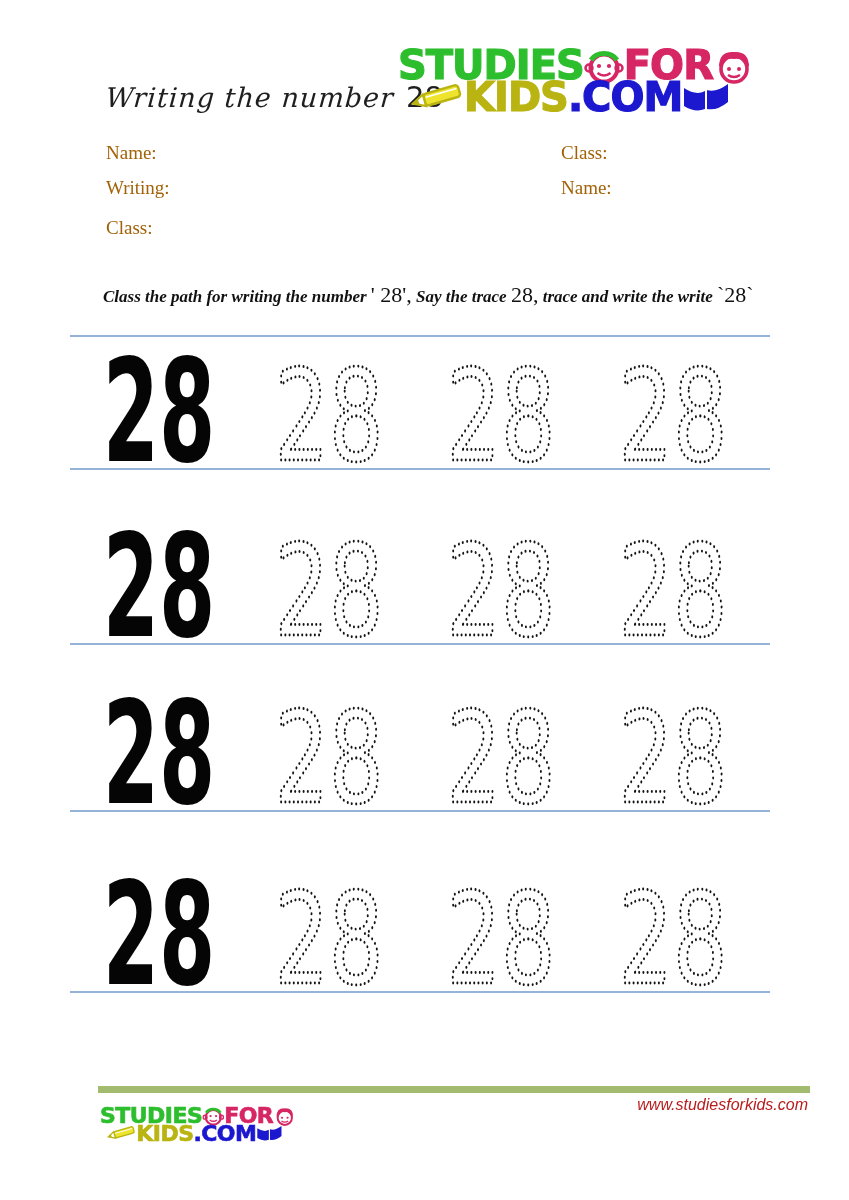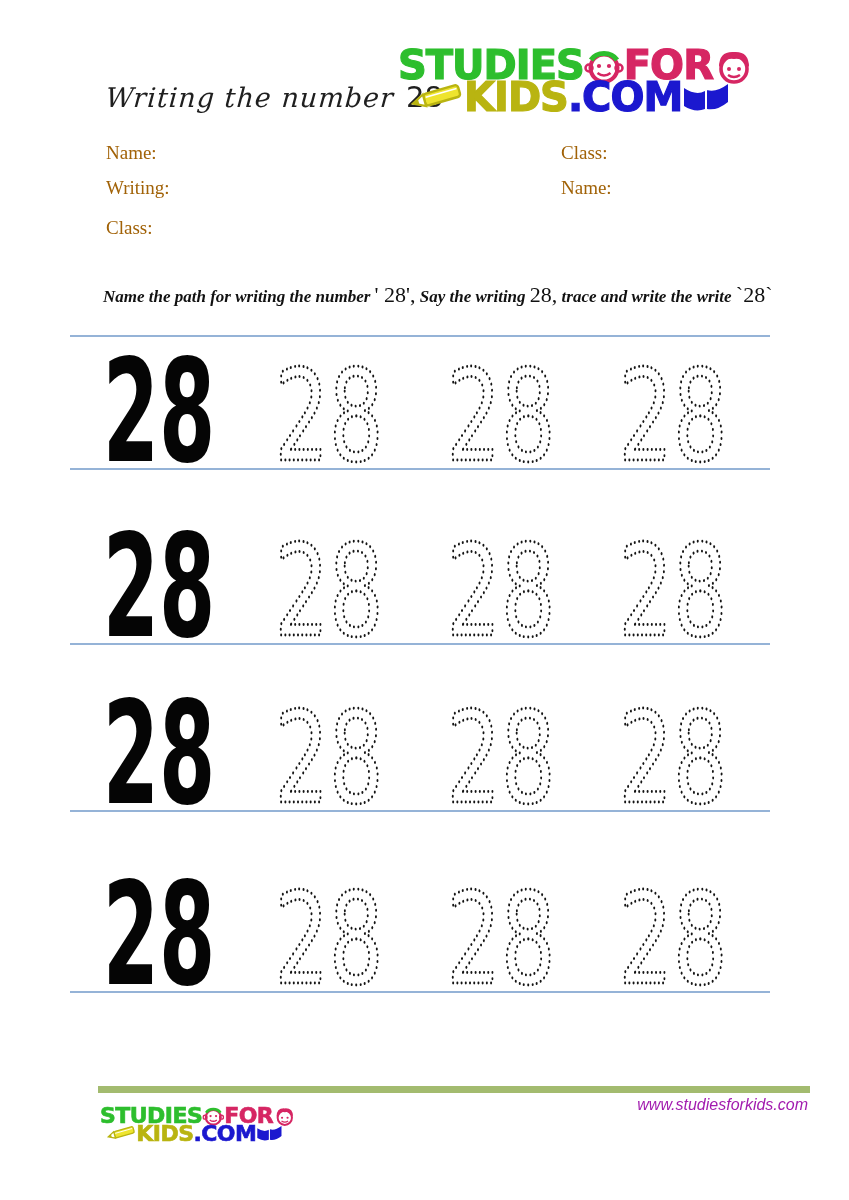--- a/index.html
+++ b/index.html
@@ -51,21 +51,21 @@
   .num-solid,.num-dotted{display:block;margin-bottom:2px;}
   .solid-text{font-family:"DejaVu Sans",sans-serif;font-weight:700;font-size:142px;fill:#050505;}
   .dotted-text{font-family:"DejaVu Sans",sans-serif;font-weight:400;font-size:126px;
                fill:none;stroke:#141414;stroke-width:2.9;stroke-dasharray:0.1 6.1;
                stroke-linecap:round;stroke-linejoin:round;}
 
   
   .footer-rule{position:absolute;left:98px;top:1086px;width:712px;height:7px;background:#a3bb6f;}
   .footer-url{position:absolute;left:560px;top:1096px;width:248px;text-align:right;
               font-family:"Liberation Sans",sans-serif;font-style:italic;
-              font-size:16px;color:#a21caf;}
+              font-size:16px;color:#b91c1c;}
 </style>
 </head>
 <body>
 
 <div class="page">
 
   <h1 class="title"><span>Writing the number</span><span class="title-num">28</span></h1>
 
   <div class="logo logo-main">
     <div class="l1">
@@ -115,23 +115,23 @@
     </div>
   </div>
 
   <span class="form-label lbl-name">Name:</span>
   <span class="form-label lbl-class">Class:</span>
   <span class="form-label lbl-teacher">Writing:</span>
   <span class="form-label lbl-date">Name:</span>
   <span class="form-label lbl-topic">Class:</span>
 
   <p class="instruction">
-    <span class="w">Name the path for writing the number</span>
+    <span class="w">Class the path for writing the number</span>
     <span class="n">' 28',</span>
-    <span class="w">Say the writing</span>
+    <span class="w">Say the trace</span>
     <span class="n">28,</span>
     <span class="w">trace and write the write</span>
     <span class="n">`28`</span>
   </p>
 
   <section class="trace">
 
     <div class="trace-row">
       <svg class="num-solid" width="106" height="118" viewBox="0 0 106 118">
           <text class="solid-text" text-anchor="middle" transform="translate(53 113) scale(0.57 1)">28</text>

